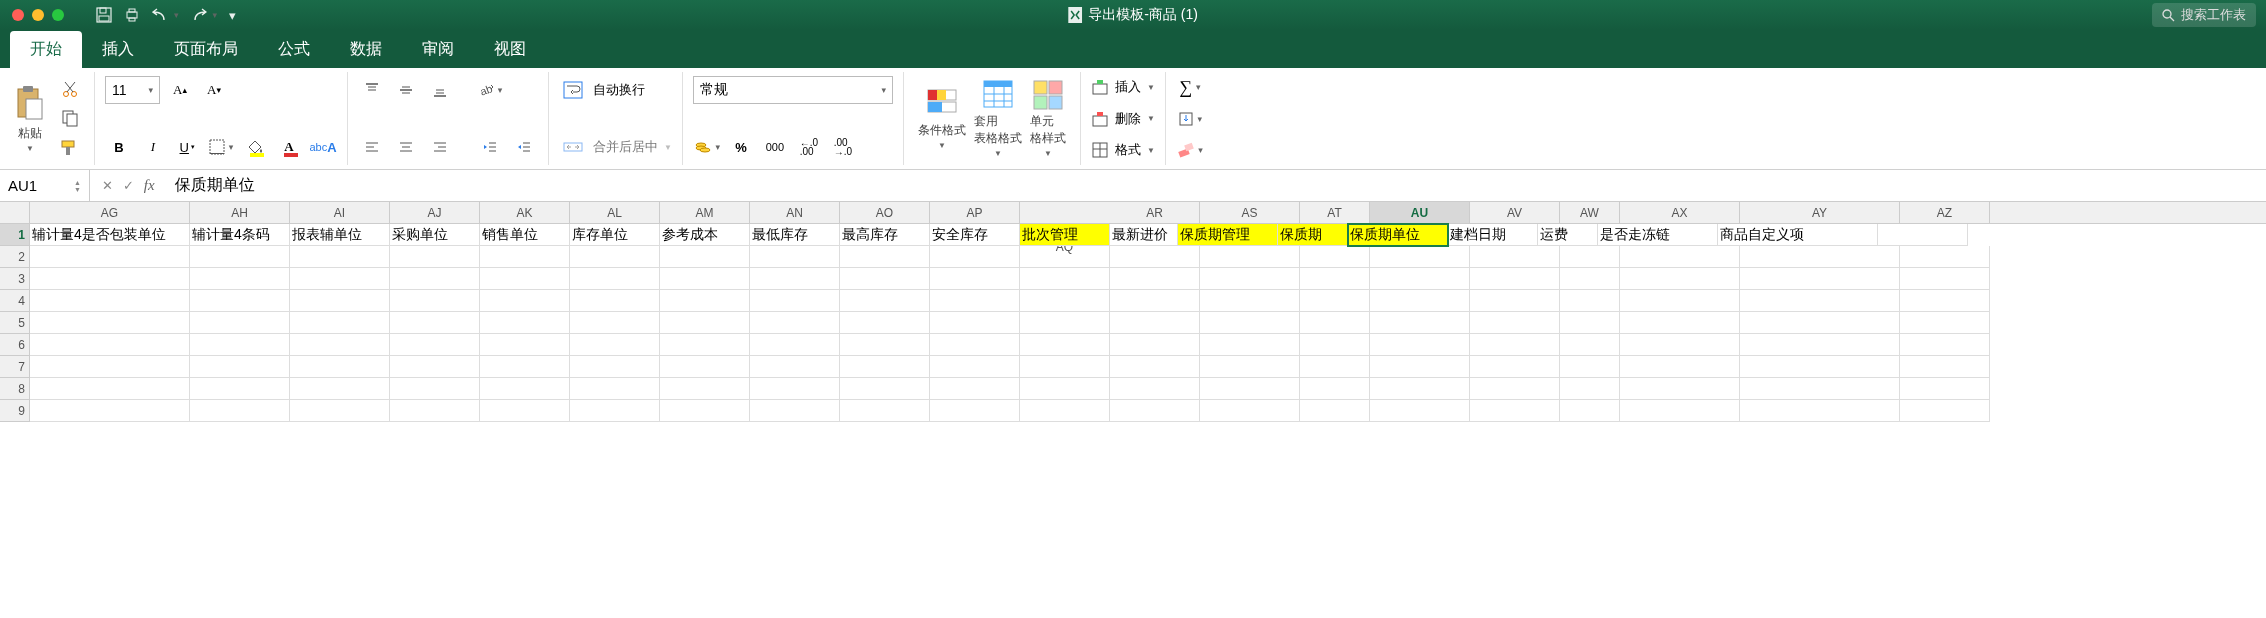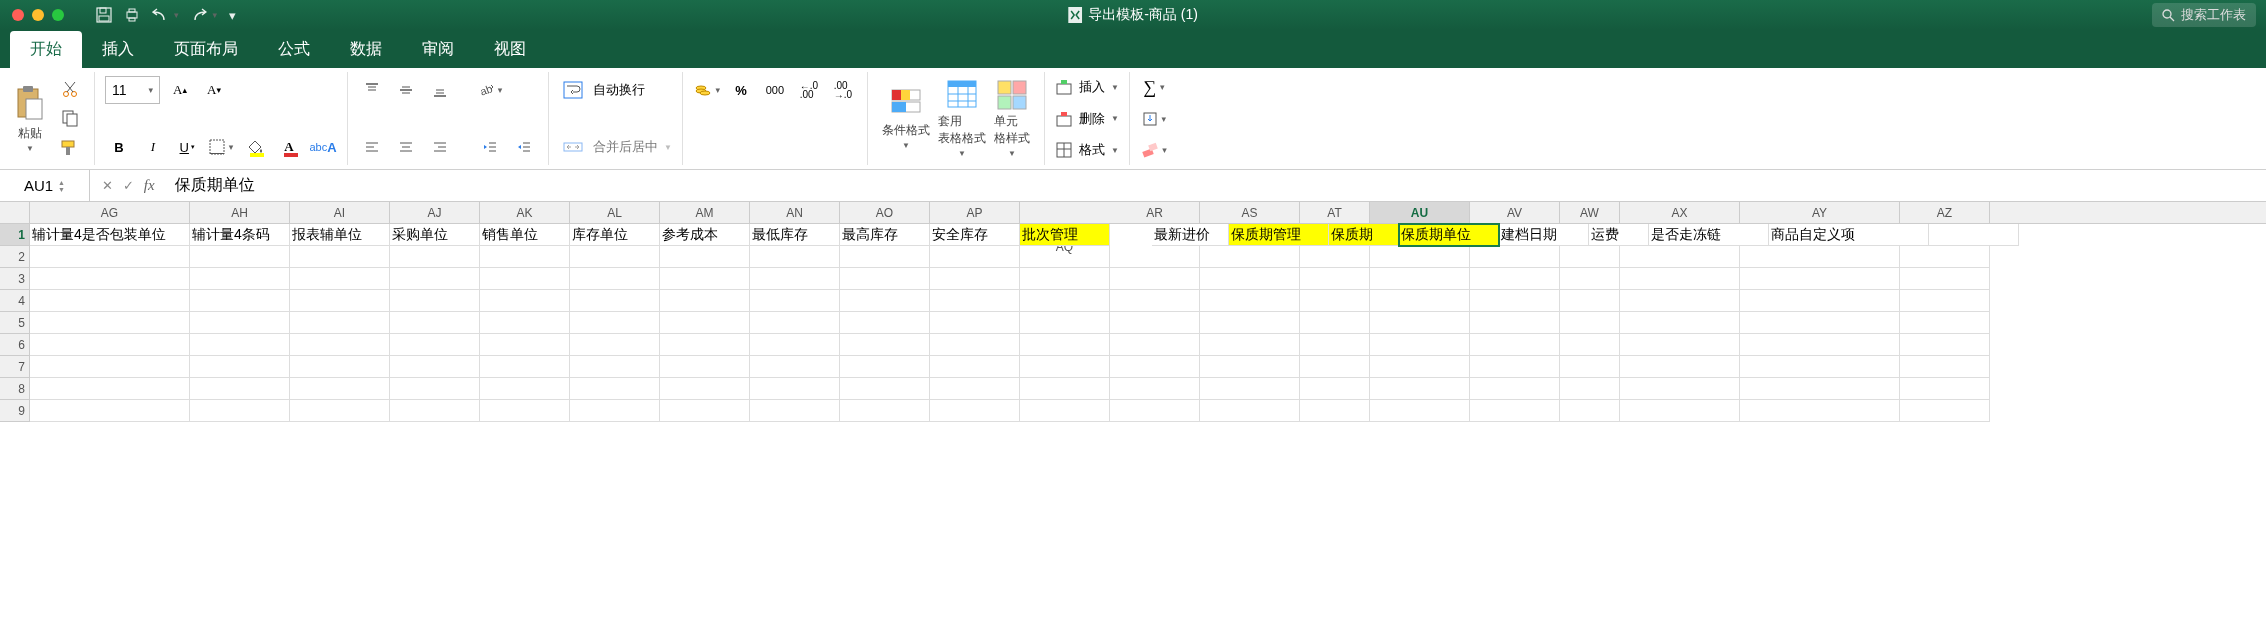--- a/index.html
+++ b/index.html
@@ -30,21 +30,21 @@
   .big-btn { display: flex; flex-direction: column; align-items: center; justify-content: center; gap: 2px; padding: 0 4px; cursor: pointer; }
   .big-btn .label { font-size: 12px; color: #444; white-space: nowrap;}
   .small-btn { width: 28px; height: 26px; display: flex; align-items: center; justify-content: center; cursor: pointer; border: 1px solid transparent; border-radius: 3px;}
   .combo { border: 1px solid #bbb; background: #fff; height: 28px; display: flex; align-items: center; padding: 0 6px; font-size: 14px; cursor: pointer; justify-content: space-between;}
   .caret::after { content: "▾"; font-size: 9px; color: #666; margin-left: 4px;}
   .fontname { width: 210px; } .fontsize { width: 55px; }
   .numfmt { width: 200px; }
   
   
   .formula-bar { display: flex; align-items: center; height: 32px; border-bottom: 1px solid #ccc; }
-  .name-box { width: 90px; border-right: 1px solid #ccc; padding: 0 24px; display: flex; align-items: center; justify-content: space-between; font-size: 15px; height: 100%;}
+  .name-box { width: 90px; border-right: 1px solid #ccc; padding: 0 8px; display: flex; align-items: center; justify-content: space-between; font-size: 15px; height: 100%;}
   .name-box .stepper { display: flex; flex-direction: column; font-size: 7px; color: #888; line-height: 7px;}
   .fb-btns { display: flex; align-items: center; gap: 10px; padding: 0 12px; color: #888; }
   .fb-btns span { cursor: pointer; }
   .fx { font-style: italic; font-family: serif; font-size: 15px; color: #666;}
   .formula-input { flex: 1; padding: 0 8px; font-size: 16px; }
   
   
   .grid-wrap { position: relative; }
   .corner { position: absolute; left: 0; top: 0; width: 30px; height: 22px; background: #f0f0f0; border-right: 1px solid #ccc; border-bottom: 1px solid #ccc;}
   .col-headers { display: flex; margin-left: 30px; height: 22px; background: #f0f0f0; border-bottom: 1px solid #ccc;}
@@ -289,20 +289,25 @@
             <rect x="1" y="5" width="18" height="8" fill="none" stroke="#2b7de9"></rect>
             <path d="M4 9 h4 M16 9 h-4 M6 7 l-2 2 l2 2 M14 7 l2 2 l-2 2" fill="none" stroke="#555"></path>
           </svg>
         </div>
       <span style="cursor:pointer">合并后居中</span>
       <span style="font-size:8px;color:#888">▼</span>
     </div>
   </div>
 
   <div class="group">
+    <div class="group-row">
+      <div class="combo numfmt caret">
+          <span>常规</span>
+        </div>
+    </div>
     <div class="group-row">
       <div class="small-btn caret">
           <svg width="18" height="16">
             <ellipse cx="7" cy="6" rx="5" ry="2" fill="#ffd43b" stroke="#c08a00"></ellipse>
             <ellipse cx="7" cy="9" rx="5" ry="2" fill="#ffd43b" stroke="#c08a00"></ellipse>
             <ellipse cx="11" cy="11" rx="5" ry="2" fill="#ffd43b" stroke="#c08a00"></ellipse>
           </svg>
         </div>
       <div class="small-btn">
           <b>%</b>
@@ -449,21 +454,21 @@
         <div class="cell" style="width: 100px;">辅计量4条码</div>
         <div class="cell" style="width: 100px;">报表辅单位</div>
         <div class="cell" style="width: 90px;">采购单位</div>
         <div class="cell" style="width: 90px;">销售单位</div>
         <div class="cell" style="width: 90px;">库存单位</div>
         <div class="cell" style="width: 90px;">参考成本</div>
         <div class="cell" style="width: 90px; text-align: right;">最低库存</div>
         <div class="cell" style="width: 90px;">最高库存</div>
         <div class="cell" style="width: 90px;">安全库存</div>
         <div class="cell hl" style="width: 90px;">批次管理</div>
-        <div class="cell" style="width: 77px; margin-left: 42px;">最新进价</div>
+        <div class="cell" style="width: 68px;">最新进价</div>
         <div class="cell hl" style="width: 100px;">保质期管理</div>
         <div class="cell hl" style="width: 70px;">保质期</div>
         <div class="cell hl selected" style="width: 100px;">保质期单位</div>
         <div class="cell" style="width: 90px;">建档日期</div>
         <div class="cell" style="width: 60px;">运费</div>
         <div class="cell" style="width: 120px;">是否走冻链</div>
         <div class="cell" style="width: 160px;">商品自定义项</div>
         <div class="cell" style="width: 90px;"></div>
       </div>
       <div class="row">

